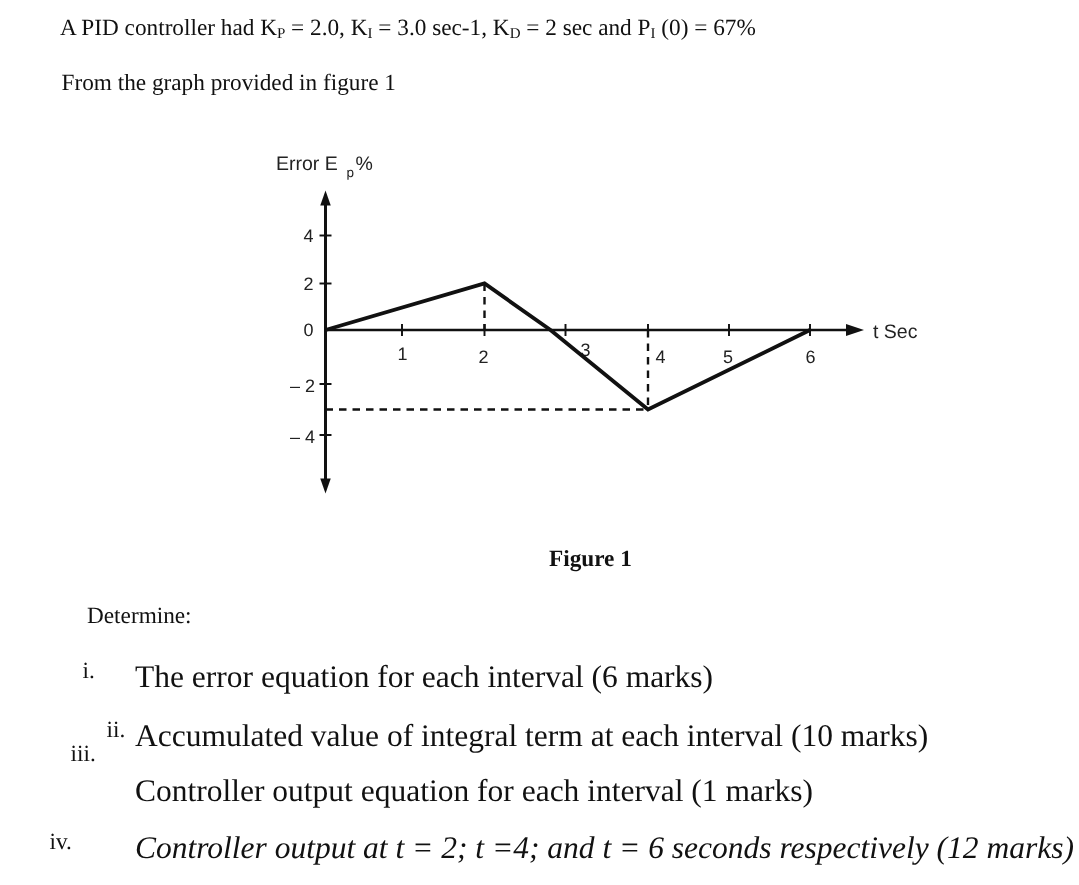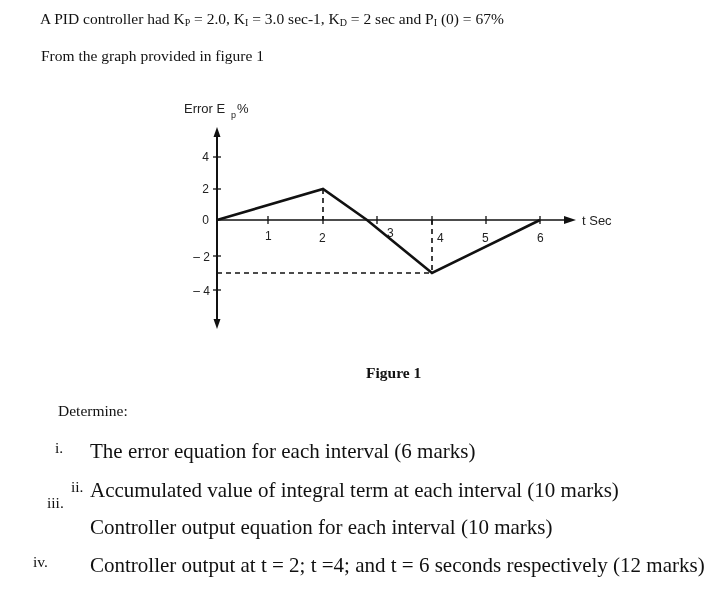--- a/index.html
+++ b/index.html
@@ -82,19 +82,19 @@
   <div>
     <span class="item-num" style="left:55px; top:439px;">i.</span>
     <span class="item-text" style="left:90px; top:439px;">The error equation for each interval (6 marks)</span>
   </div>
   <div>
     <span class="item-num" style="left:51px; top:478px;margin-left:20px;">ii.</span>
     <span class="item-text" style="left:90px; top:478px;">Accumulated value of integral term at each interval (10 marks)</span>
   </div>
   <div>
     <span class="item-num" style="left:47px; top:494px;">iii.</span>
-    <span class="item-text" style="left:90px; top:515px;">Controller output equation for each interval (10 marks)</span>
+    <span class="item-text" style="left:90px; top:515px;">Controller output equation for each interval (1 marks)</span>
   </div>
   <div>
     <span class="item-num" style="left:33px; top:553px;">iv.</span>
-    <span class="item-text" style="left:90px; top:553px;">Controller output at t = 2; t =4; and t = 6 seconds respectively (12 marks)</span>
+    <span class="item-text" style="left:90px; top:553px;font-style:italic;">Controller output at t = 2; t =4; and t = 6 seconds respectively (12 marks)</span>
   </div>
 </div>
 
 </body></html>

